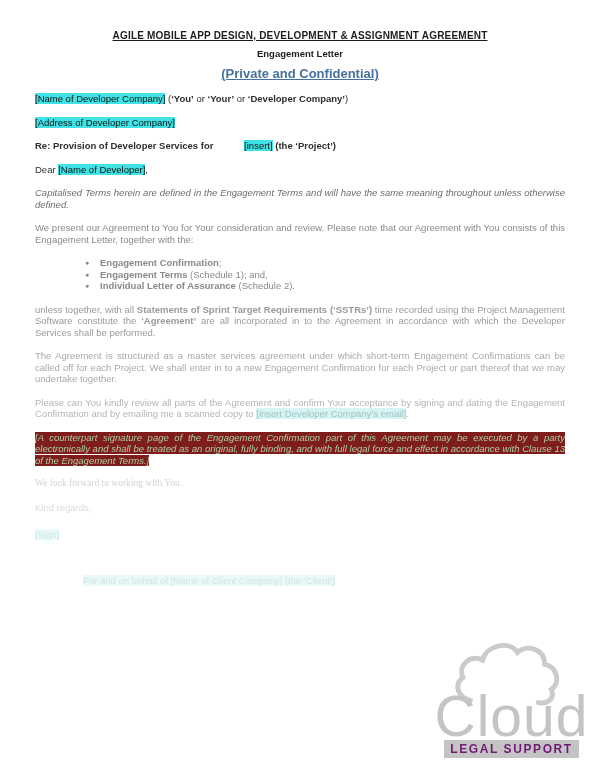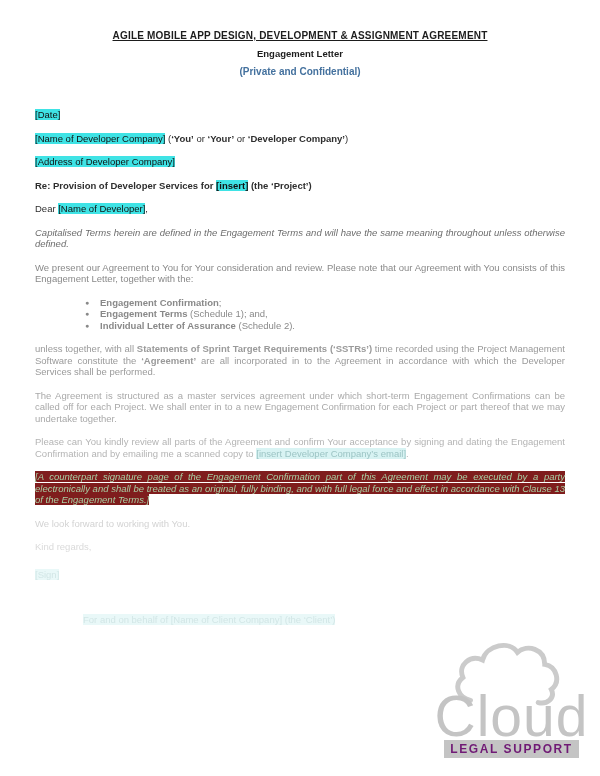--- a/index.html
+++ b/index.html
@@ -17,40 +17,40 @@
   .doc-title{
     text-align:center;font-weight:bold;font-size:10px;
     text-decoration:underline;letter-spacing:.2px;
     margin:0 0 7px 0;color:#1d1d1d;
   }
   .doc-subtitle{
     text-align:center;font-weight:bold;font-size:9.5px;
     margin:0 0 7px 0;color:#1d1d1d;
   }
   .doc-confidential{
-    text-align:center;font-weight:bold;font-size:10px;
-    margin:0 0 32px 0;color:#44719e;
+    text-align:center;font-weight:bold;font-size:13px;
+    margin:0 0 12px 0;color:#44719e;text-decoration:underline;
   }
   
   p{font-size:9.5px;line-height:11.5px;margin:0 0 12px 0;}
   .just{text-align:justify;}
   .b{font-weight:bold;}
   .i{font-style:italic;}
   .hl{background:#3fe3e5;color:#111;}
-  .hl-b{background:#3fe3e5;color:#111;font-weight:bold;}
+  .hl-b{background:#3fe3e5;color:#111;font-weight:normal;margin-left:28px;}
   .hl-faded{background:#d8f3f3;color:#9cc4c4;}
   
   .c-head{color:#2e2e2e;}
   .c1{color:#5f5f5f;}
   .c2{color:#6d6d6d;}
   .c3{color:#898989;}
   .c4{color:#9a9a9a;}
   .c5{color:#a9a9a9;}
   .c6{color:#b4b4b4;}
-  .c7{color:#d3d3d3;}
+  .c7{color:#d3d3d3;font-family:Liberation Serif, serif;}
   .c8{color:#dadada;}
   .green-block{background:#7f1d1d;color:#a9cfa4;font-style:italic;}
   .sign-faded{background:#e9f8f8;color:#d2e6e6;}
   
   .bullet-list{margin:0 0 12px 0;padding:0;list-style:none;}
   .bullet-list li{
     font-size:9.5px;line-height:11.5px;padding-left:65px;position:relative;
   }
   .bullet-dot{
     position:absolute;left:50px;top:0;font-size:7px;line-height:11.5px;
@@ -75,21 +75,20 @@
 </style>
 </head>
 <body>
 
 <div class="page">
 
   <div class="doc-title">AGILE MOBILE APP DESIGN, DEVELOPMENT &amp; ASSIGNMENT AGREEMENT</div>
   <div class="doc-subtitle">Engagement Letter</div>
   <div class="doc-confidential">(Private and Confidential)</div>
 
-  <p class="c-head"><span class="hl">[Date]</span></p>
 
   <p class="c-head"><span class="hl">[Name of Developer Company]</span><span> (</span><span class="b">‘You’</span><span> or </span><span class="b">‘Your’</span><span> or </span><span class="b">‘Developer Company’</span><span>)</span></p>
 
   <p class="c-head"><span class="hl">[Address of Developer Company]</span></p>
 
   <p class="c-head b"><span>Re: Provision of Developer Services for </span><span class="hl-b">[insert]</span><span> (the ‘Project’)</span></p>
 
   <p class="c-head"><span>Dear </span><span class="hl">[Name of Developer]</span><span>,</span></p>
 
 

